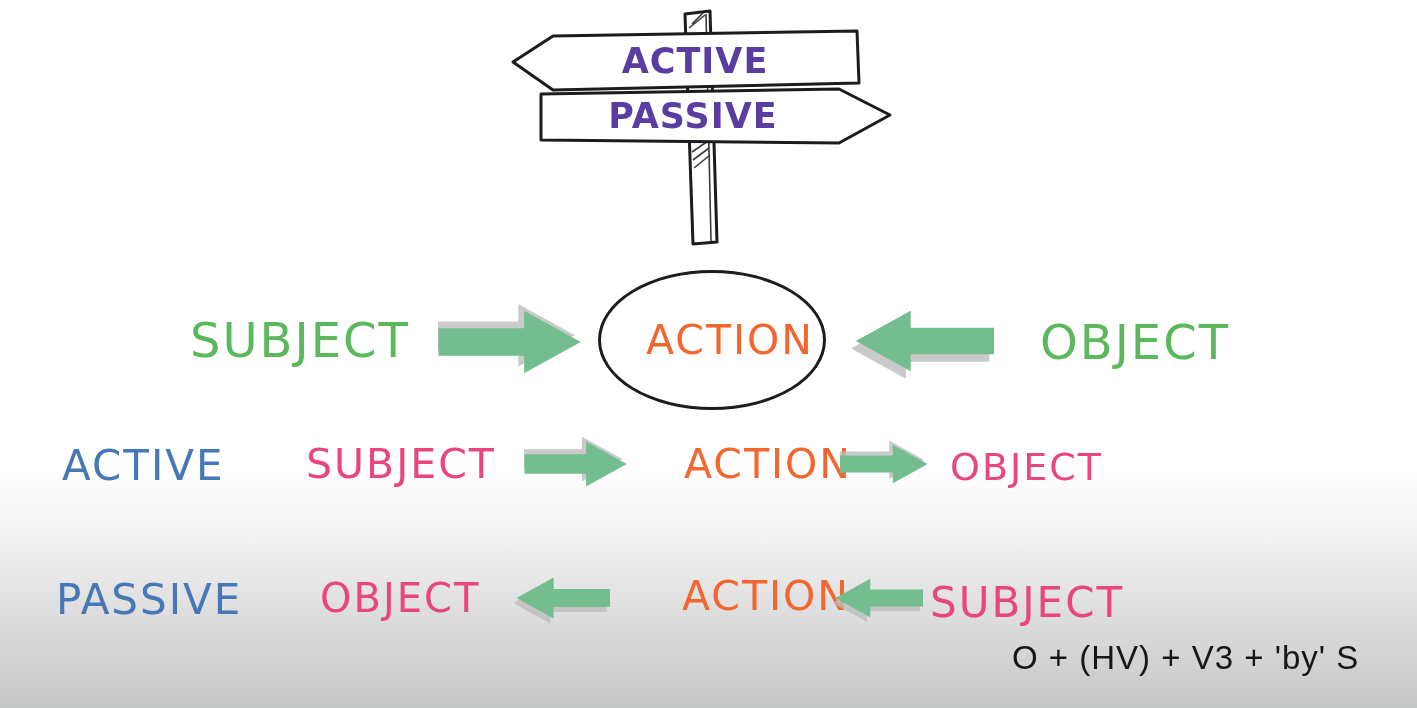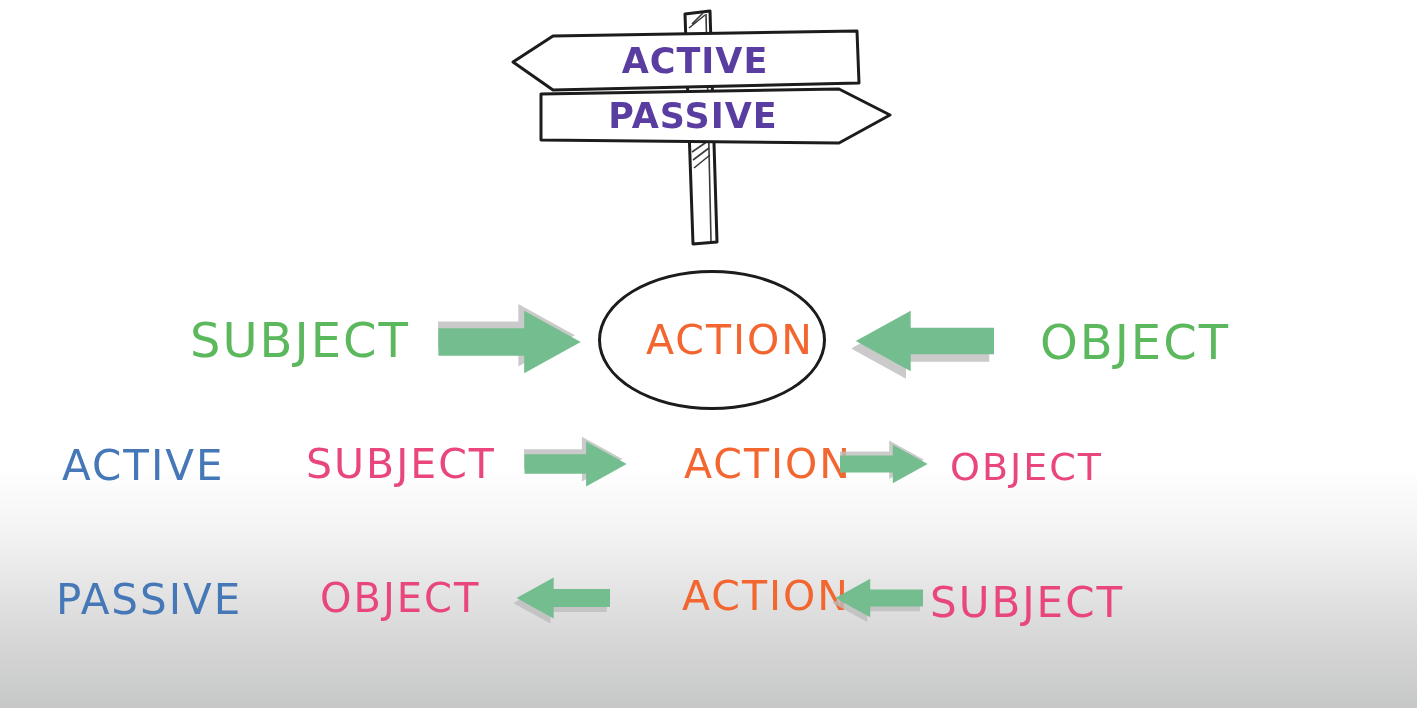--- a/index.html
+++ b/index.html
@@ -137,14 +137,15 @@
 
   <div class="word orange" style="left:646px;top:596px;font-size:41px;">ACTION</div>
 
   <svg class="abs" style="left:833px;top:574px;" width="90" height="48" viewBox="0 0 150 80">
     <polygon class="arrow-shadow" points="150,26 62,26 62,8 4,40 62,72 62,54 150,54" transform="translate(-5,8)"></polygon>
     <polygon class="arrow-body" points="150,26 62,26 62,8 4,40 62,72 62,54 150,54"></polygon>
   </svg>
 
   <div class="word pink" style="left:930px;top:603px;font-size:42px;">SUBJECT</div>
 
+  <div class="formula" style="left:1012px;top:657px;font-size:33px;">O + (HV) + V3 + 'by' S</div>
 
 </div>
 
 </body></html>

